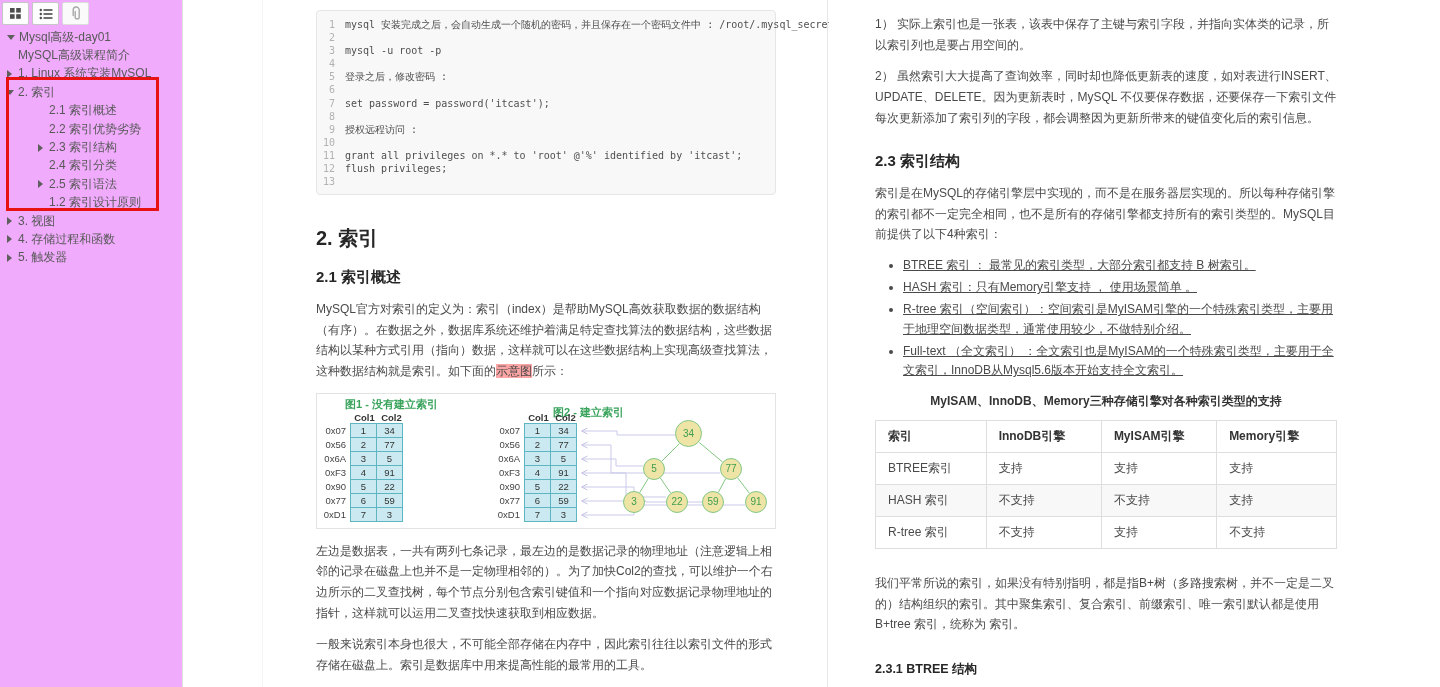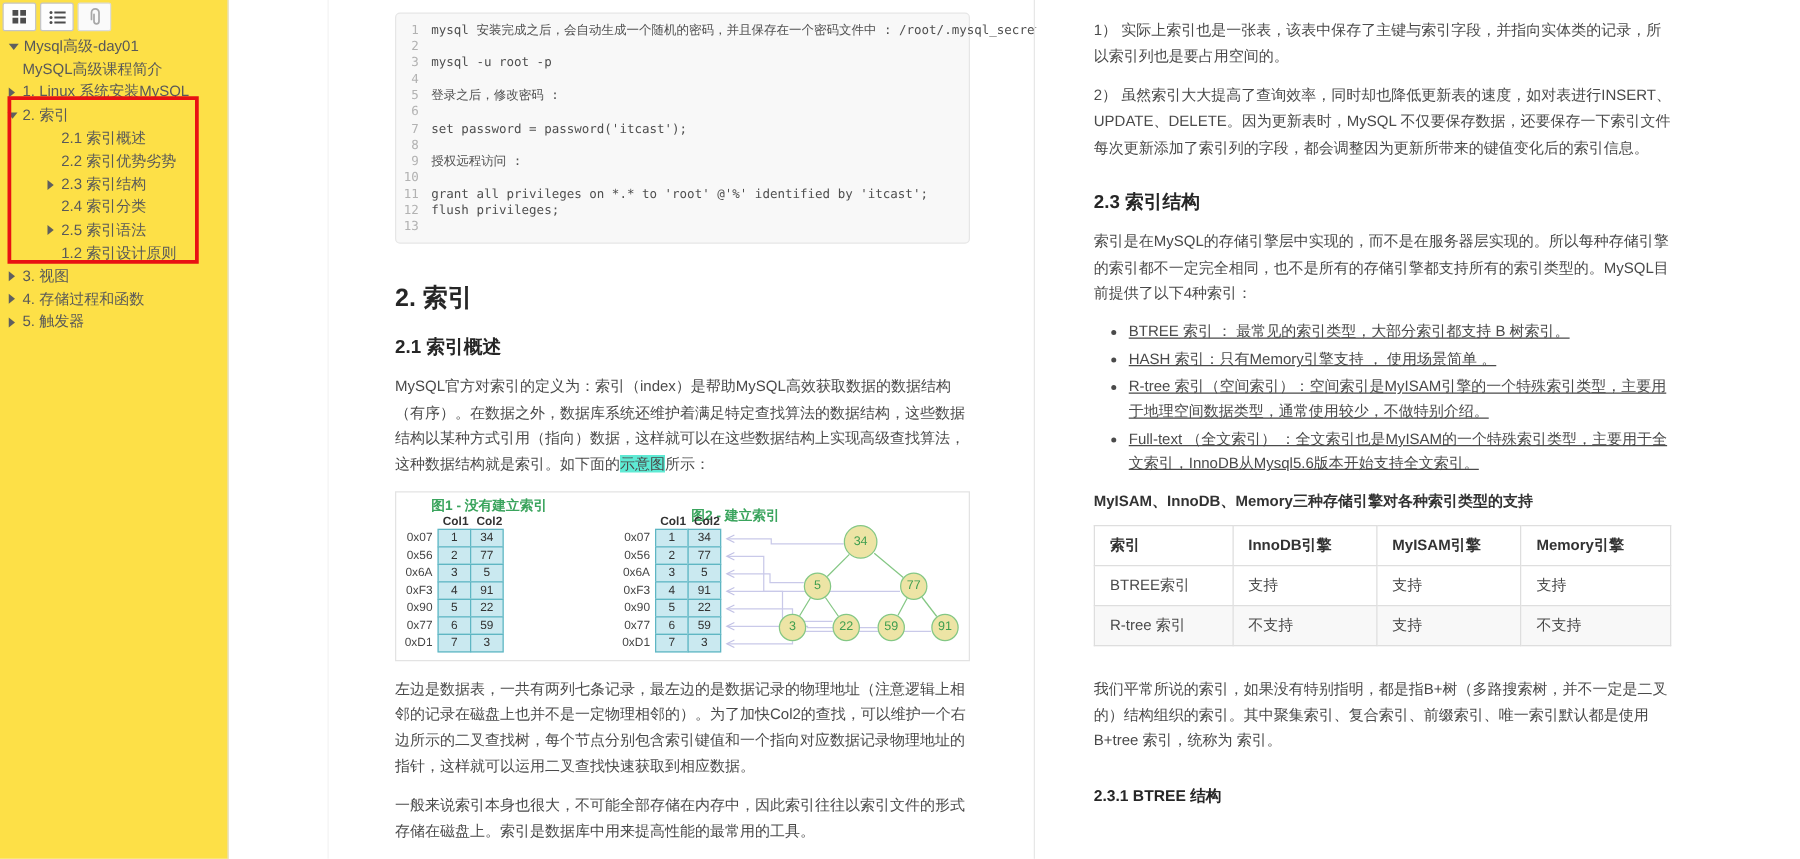--- a/index.html
+++ b/index.html
@@ -3,21 +3,21 @@
 <meta charset="utf-8">
 <style>
   * { box-sizing: border-box; }
   html,body { margin:0; padding:0; }
   body {
     width:1440px; height:687px; overflow:hidden; position:relative;
     background:#fff; color:#4a4a4a;
     font-family:"Liberation Sans","DejaVu Sans",sans-serif;
   }
   
-  .sidebar { position:absolute; left:0; top:0; width:183px; height:687px; background:#fde047; border-right:1px solid #e2e2e2; }
+  .sidebar { position:absolute; left:0; top:0; width:183px; height:687px; background:#f0abfc; border-right:1px solid #e2e2e2; }
   .toolbar { height:26px; padding:2px 0 0 2px; display:flex; gap:3px; align-items:flex-start; }
   .tb-btn { width:27px; height:23px; border:1px solid #c6c6c6; background:#fdfdfd; border-radius:2px; display:flex; align-items:center; justify-content:center; cursor:pointer; }
   .tb-btn.plain { border-color:#dcdcdc; background:#fafafa; }
   .tree { position:relative; padding-top:2px; }
   .tree-item { height:18.4px; display:flex; align-items:center; font-size:12px; color:#595959; cursor:pointer; white-space:nowrap; }
   .tree-item .tw { width:11px; flex:none; display:flex; justify-content:center; align-items:center; }
   .ind0 { padding-left:5px; } .ind1 { padding-left:4px; } .ind2 { padding-left:35px; }
   .arr-down { width:0; height:0; border-left:4px solid transparent; border-right:4px solid transparent; border-top:5px solid #5f5f5f; }
   .arr-right { width:0; height:0; border-top:4px solid transparent; border-bottom:4px solid transparent; border-left:5px solid #5f5f5f; }
   .tree-label { padding-left:3px; }
@@ -29,36 +29,36 @@
   .codeblock { width:460px; background:#f8f8f8; border:1px solid #e6e6e6; border-radius:4px; padding:7px 0 6px;
     font-family:"DejaVu Sans Mono","Liberation Mono",monospace; font-size:10px; line-height:13.1px; color:#4f4f4f; }
   .code-line { display:flex; }
   .ln { width:28px; flex:none; text-align:right; padding-right:10px; color:#b2b2b2; }
   .ct { white-space:pre; }
   
   .h1d { font-size:20px; font-weight:bold; color:#262626; margin:30px 0 8px; }
   .h2d { font-size:15px; font-weight:bold; color:#262626; margin:16px 0 12px; }
   .h3d { font-size:12.5px; font-weight:bold; color:#262626; margin:26px 0 12px; }
   .pd { font-size:12px; line-height:1.72; margin:0 0 11px; width:462px; }
-  mark { background:#5eead4; color:inherit; padding:0; }
+  mark { background:#fca5a5; color:inherit; padding:0; }
   ul.doc { margin:0 0 13px; padding-left:28px; font-size:12px; line-height:1.6; width:462px; }
   ul.doc li { margin-bottom:3px;text-decoration:underline; }
   
   .diagram-box { position:relative; width:460px; height:136px; border:1px solid #e3e3e3; background:#fff; margin:2px 0 12px; }
   .fig-title { position:absolute; font-size:11px; font-weight:bold; color:#3aa45d; white-space:nowrap; }
   .dtable { position:absolute; font-size:9.5px; color:#333; }
   .drow { display:flex; height:14px; }
   .hdr-row { height:12px; }
   .daddr { width:26px; flex:none; display:flex; align-items:center; justify-content:flex-end; padding-right:5px; color:#444; }
   .dhdr { width:27px; flex:none; text-align:center; font-weight:bold; }
   .dcell { width:27px; flex:none; display:flex; align-items:center; justify-content:center; border:1px solid #5fb6c3; background:#cae9f0; margin-left:-1px; margin-top:-1px; }
   .tree-svg { position:absolute; left:0; top:0; z-index:1; pointer-events:none; }
   .tree-node { position:absolute; z-index:2; border-radius:50%; background:#ede4a5; border:1px solid #84c784; color:#3f9e4f; font-size:10px; display:flex; align-items:center; justify-content:center; }
   
-  .sup-title { width:462px; font-weight:bold; font-size:12px; color:#333; margin:4px 0 10px; }
+  .sup-title { width:462px; text-align:center; font-weight:bold; font-size:12px; color:#333; margin:4px 0 10px; }
   table.sup { border-collapse:collapse; width:462px; font-size:12px; table-layout:fixed; }
   table.sup th, table.sup td { border:1px solid #dedede; padding:7px 12px; text-align:left; color:#4a4a4a; }
   table.sup th { font-weight:bold; color:#333; }
   table.sup col.c1 { width:24%; } table.sup col.c2 { width:25%; } table.sup col.c3 { width:25%; } table.sup col.c4 { width:26%; }
   table.sup tbody tr:nth-child(even) td { background:#f8f8f8; }
 </style>
 </head>
 <body>
 
 <div class="sidebar">
@@ -379,20 +379,26 @@
         </tr>
       </thead>
     <tbody>
         <tr>
           <td>BTREE索引</td>
           <td>支持</td>
           <td>支持</td>
           <td>支持</td>
         </tr>
         <tr>
+          <td>HASH 索引</td>
+          <td>不支持</td>
+          <td>不支持</td>
+          <td>支持</td>
+        </tr>
+        <tr>
           <td>R-tree 索引</td>
           <td>不支持</td>
           <td>支持</td>
           <td>不支持</td>
         </tr>
       </tbody>
   </table>
 
   <p class="pd" style="margin-top:24px;">我们平常所说的索引，如果没有特别指明，都是指B+树（多路搜索树，并不一定是二叉的）结构组织的索引。其中聚集索引、复合索引、前缀索引、唯一索引默认都是使用 B+tree 索引，统称为 索引。</p>
 

